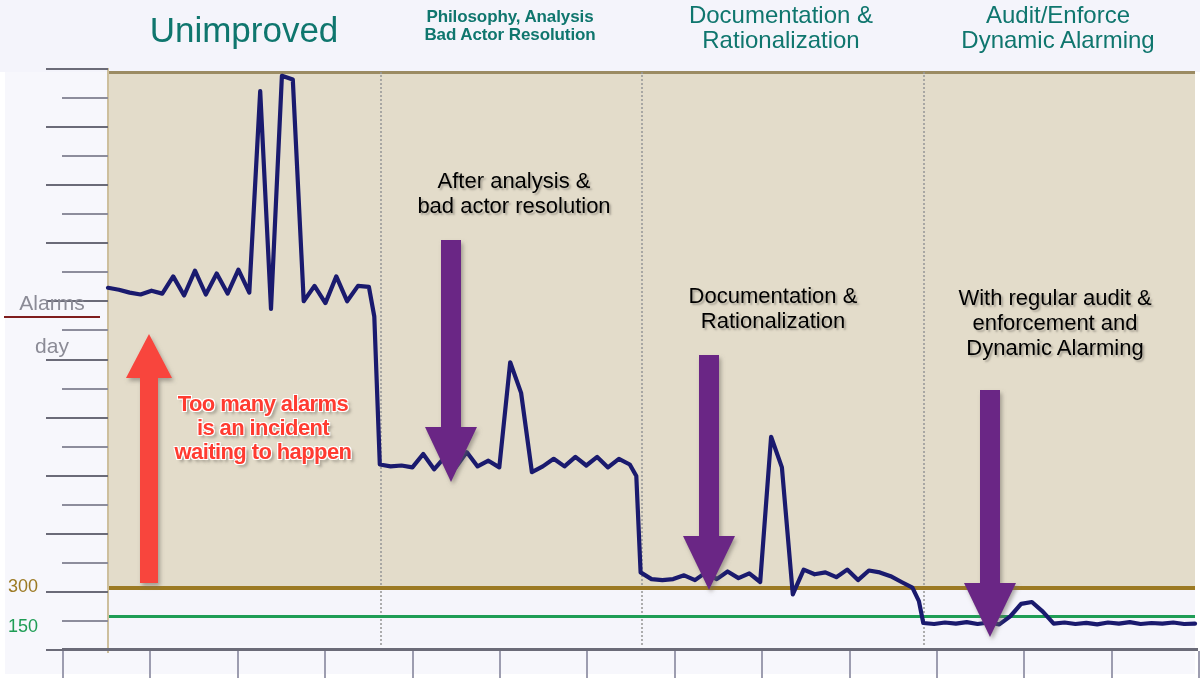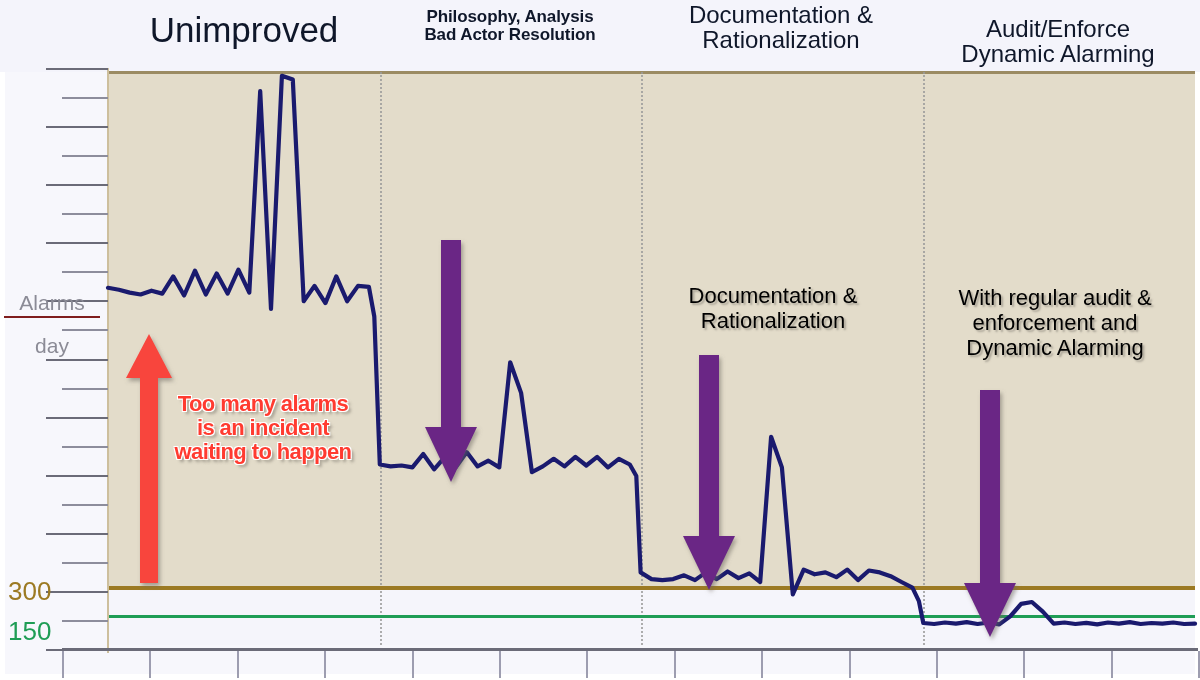--- a/index.html
+++ b/index.html
@@ -29,21 +29,21 @@
 
   
   .phase-band {
     position: absolute;
     left: 0; top: 0;
     width: 1200px; height: 72px;
     background: #f4f4fb;
   }
   .phase-title {
     position: absolute;
-    color: #0f172a;
+    color: #0f766e;
     text-align: center;
     line-height: 1.05;
     white-space: pre-line;
     user-select: none;
   }
   .phase-title.p0 { font-size: 35px; font-weight: 400; }
   .phase-title.p1 { font-size: 17px; font-weight: 700; letter-spacing: -0.1px;}
   .phase-title.p2 { font-size: 24px; font-weight: 400; }
   .phase-title.p3 { font-size: 24px; font-weight: 400; }
 
@@ -123,21 +123,21 @@
     border-bottom: 2px solid #7f1d1d;
     padding-bottom: 1px;
   }
   .axis-caption .den { display: block; padding-top: 16px; }
 
   .tick-label {
     position: absolute;
     left: 8px;
     width: 66px;
     text-align: left;
-    font-size: 26px;
+    font-size: 18px;
     user-select: none;
   }
   .tick-label.l300 { top: 576px; color: #9c7a23; }
   .tick-label.l150 { top: 616px; color: #1f9d55; }
 
   
   .annot {
     position: absolute;
     text-align: center;
     white-space: pre-line;
@@ -174,21 +174,21 @@
 
 <div id="chart-root">
   <div class="outer-frame"></div>
 
   <div class="phase-band">
     <div class="phase-title p0" style="left:108px; top:12px; width:272px;">Unimproved</div>
     <div class="phase-title p1" style="left:382px; top:8px; width:256px;">Philosophy, Analysis
 Bad Actor Resolution</div>
     <div class="phase-title p2" style="left:648px; top:2px; width:266px;">Documentation &amp;
 Rationalization</div>
-    <div class="phase-title p3" style="left:922px; top:16px; width:272px;">Audit/Enforce
+    <div class="phase-title p3" style="left:922px; top:2px; width:272px;">Audit/Enforce
 Dynamic Alarming</div>
   </div>
 
   <div id="plot-area">
     <div class="plot-bg-upper" style="height: 515.7px;"></div>
     <div class="plot-bg-lower" style="top: 515.7px; height: 57.3px;"></div>
     <div class="plot-top-rule"></div>
 
     <div class="phase-divider" style="left: 271.8px;"></div>
     <div class="phase-divider" style="left: 532.6px;"></div>
@@ -274,20 +274,22 @@
     <g filter="url(#softshadow)">
       <rect x="980" y="390" width="20" height="197" fill="#6b2585"></rect>
       <polygon points="990,637 1016,583 964,583" fill="#6b2585"></polygon>
     </g>
   </svg>
 
   <div class="annot-red" style="left:160px; top:392px; width:206px;">Too many alarms
 is an incident
 waiting to happen</div>
 
+  <div class="annot" style="left:392px; top:168px; width:244px;">After analysis &amp;
+bad actor resolution</div>
 
   <div class="annot" style="left:660px; top:283px; width:226px;">Documentation &amp;
 Rationalization</div>
 
   <div class="annot" style="left:922px; top:285px; width:266px;">With regular audit &amp;
 enforcement and
 Dynamic Alarming</div>
 </div>
 
 </body></html>

